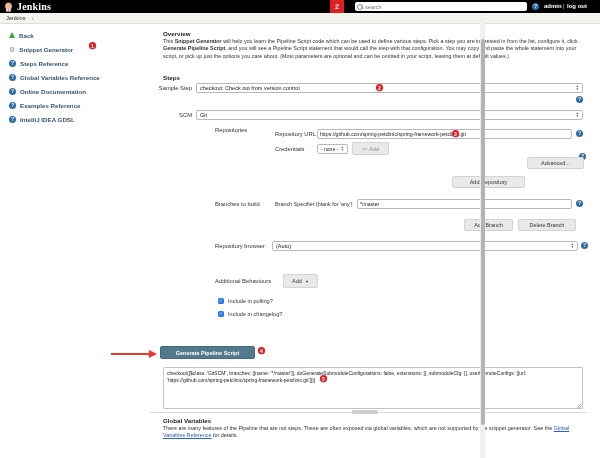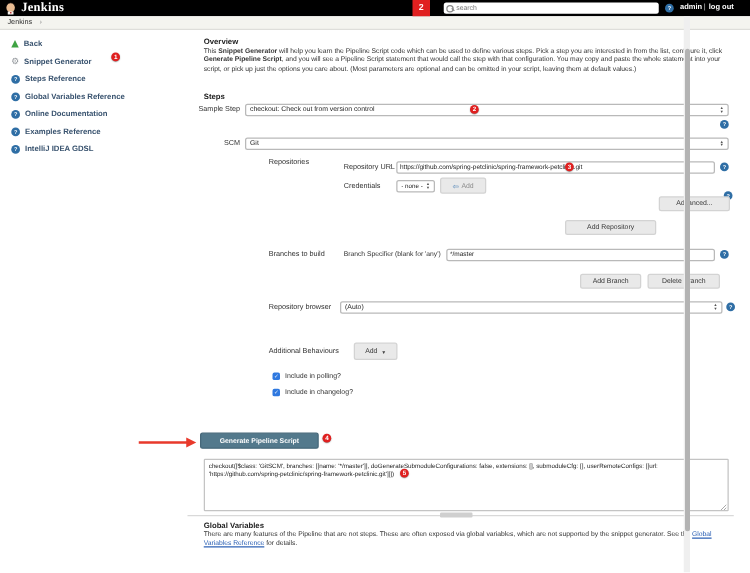--- a/index.html
+++ b/index.html
@@ -1,18 +1,18 @@
 <!DOCTYPE html>
 <html><head>
 <meta charset="utf-8">
 <style>
   * { box-sizing: border-box; margin: 0; padding: 0; }
   html,body { width:600px; height:458px; overflow:hidden; background:#fff;
     font-family:"Liberation Sans", sans-serif; }
-  .page { position:relative; width:552px; height:458px; background:#fff; }
+  .page { position:relative; width:485px; height:458px; background:#fff; }
 
   
   .topbar { position:absolute; left:0; top:0; width:600px; height:13px; background:#000;
     display:flex; align-items:center; }
   .logo { width:11px; height:11px; margin-left:3px; }
   .apptitle { color:#fff; font-family:"Liberation Serif", serif; font-weight:bold;
     font-size:10px; margin-left:3px; letter-spacing:.2px; }
   .hdr-badge { position:absolute; left:330px; top:0; width:14px; height:13px; background:#e02020;
     color:#fff; font-size:7px; font-weight:bold; display:flex; align-items:center; justify-content:center; }
   .searchwrap { position:absolute; left:355px; top:2px; width:172px; height:9px; background:#fff;

